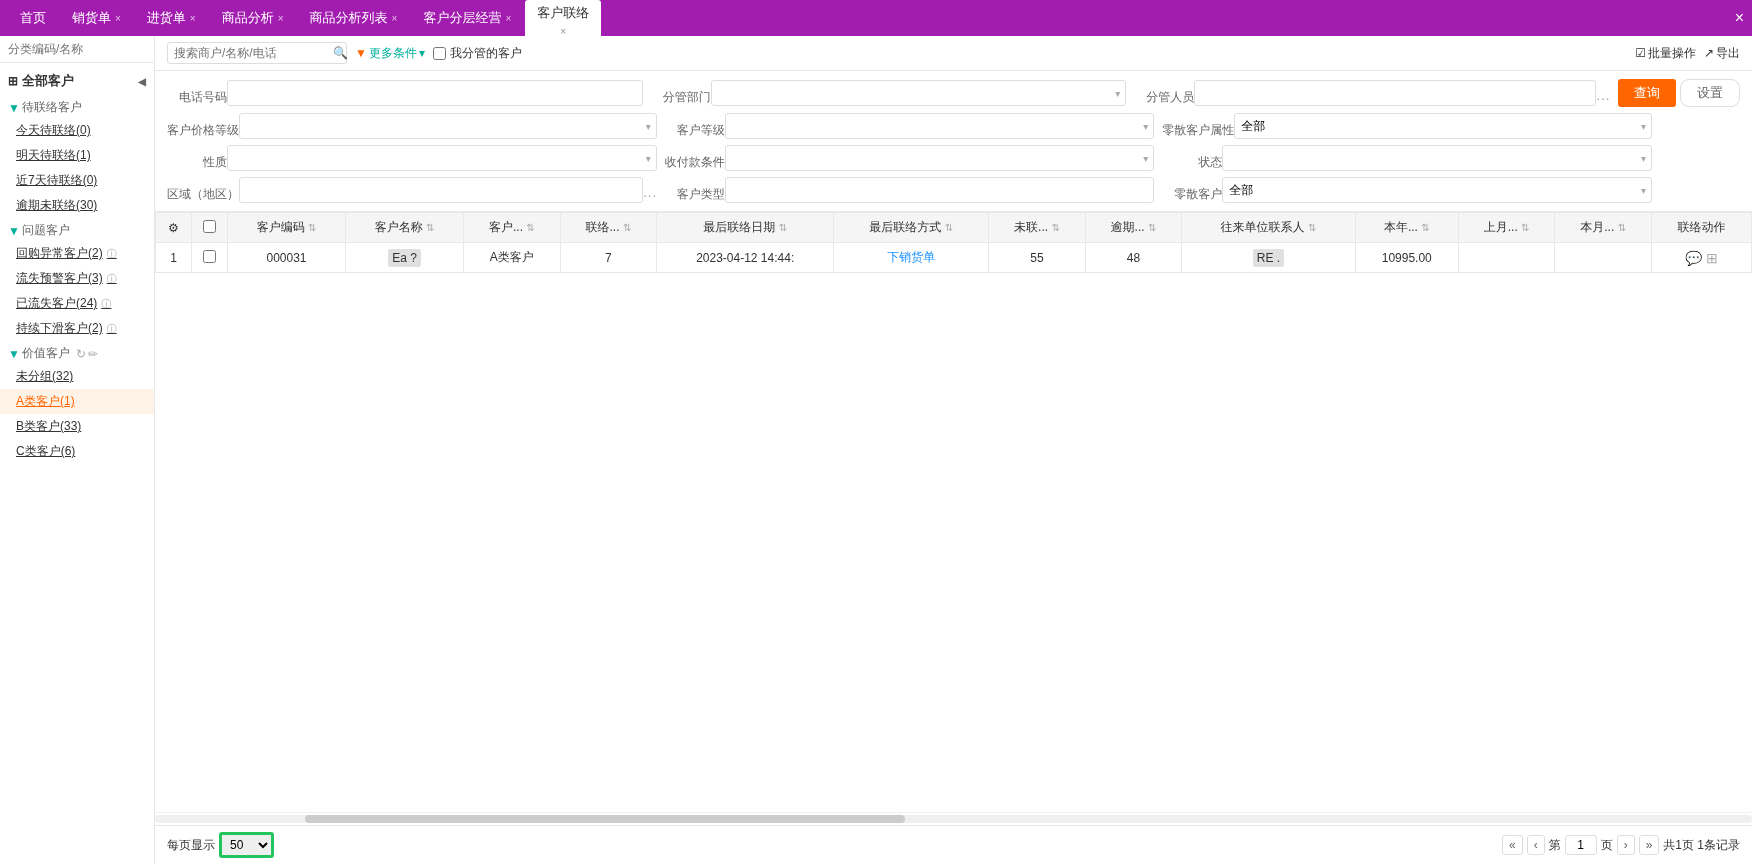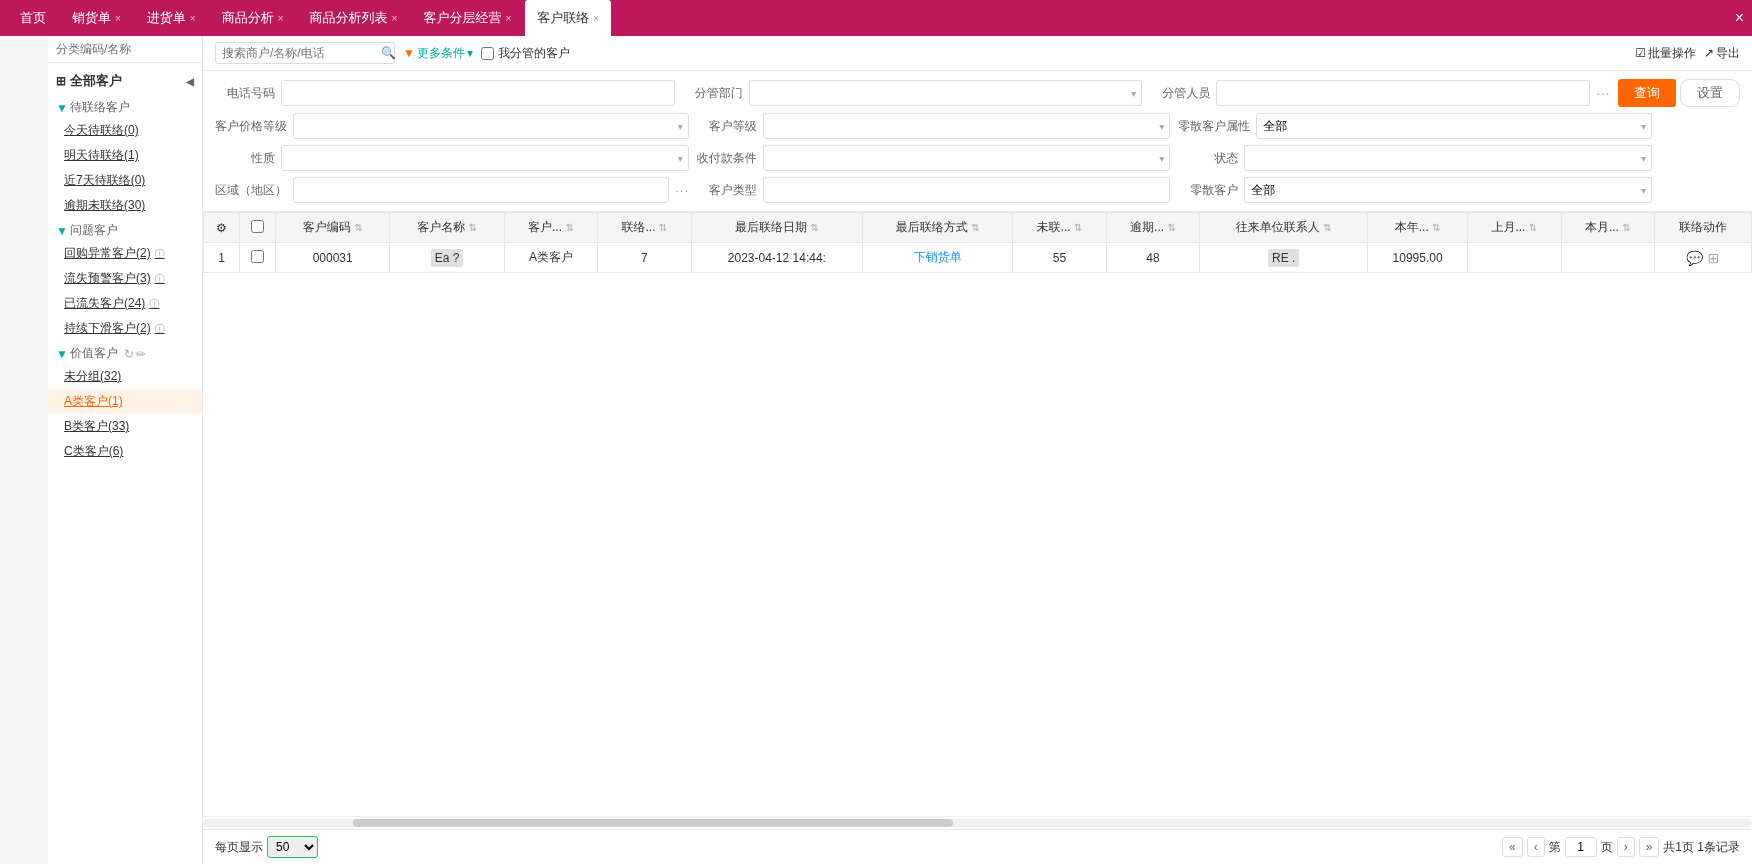--- a/index.html
+++ b/index.html
@@ -1,47 +1,46 @@
 <!DOCTYPE html>
 <html><head>
   <meta charset="utf-8">
   <style>
     * { box-sizing: border-box; margin: 0; padding: 0; }
     body { font-family: 'Microsoft YaHei', Arial, sans-serif; font-size: 12px; background: #f5f5f5; color: #333; overflow: hidden; }
 
     
     .top-nav {
-      background: #be185d;
+      background: #a21caf;
       height: 36px;
       display: flex;
       align-items: center;
       padding: 0 8px;
       gap: 2px;
     }
     .top-nav .nav-item {
       padding: 4px 12px;
       color: #fff;
       cursor: pointer;
       border-radius: 3px 3px 0 0;
       font-size: 13px;
       height: 36px;
       display: flex;
       align-items: center;
       gap: 4px;
     }
-    .top-nav .nav-item.active { background: #fff; color: #333; }
+    .top-nav .nav-item.active { background: #fff; color: #333; flex-direction: column; }
     .top-nav .nav-item .close-x { font-size: 10px; color: inherit; opacity: 0.7; cursor: pointer; }
     .top-nav .nav-item.active .close-x { color: #666; }
     .top-nav-right { margin-left: auto; color: #fff; font-size: 16px; cursor: pointer; }
 
     
     .main-layout {
       display: flex;
       height: calc(100vh - 36px);
-      padding-left: 48px;
     }
 
     
     .sidebar {
       width: 155px;
       background: #fff;
       border-right: 1px solid #e8e8e8;
       display: flex;
       flex-direction: column;
       overflow-y: auto;
@@ -160,23 +159,22 @@
     }
     .filter-row {
       display: flex;
       align-items: center;
       gap: 8px;
       margin-bottom: 6px;
     }
     .filter-row:last-child { margin-bottom: 0; }
     .filter-item {
       display: flex;
-      align-items: center;
+      align-items: flex-end;
       flex: 1;
-      gap: 6px;
     }
     .filter-label {
       color: #666;
       font-size: 12px;
       white-space: nowrap;
       min-width: 60px;
       text-align: right;
     }
     .filter-select-wrapper {
       flex: 1;
@@ -286,21 +284,21 @@
       gap: 8px;
       background: #fff;
       font-size: 12px;
     }
     .footer-page-size {
       display: flex;
       align-items: center;
       gap: 4px;
     }
     .footer-page-size select {
-      border: 1px solid #22c55e;
+      border: 3px solid #22c55e;
       border-radius: 3px;
       padding: 2px 4px;
       font-size: 12px;
       outline: none;
     }
     .footer-pagination {
       display: flex;
       align-items: center;
       gap: 4px;
       margin-left: auto;

